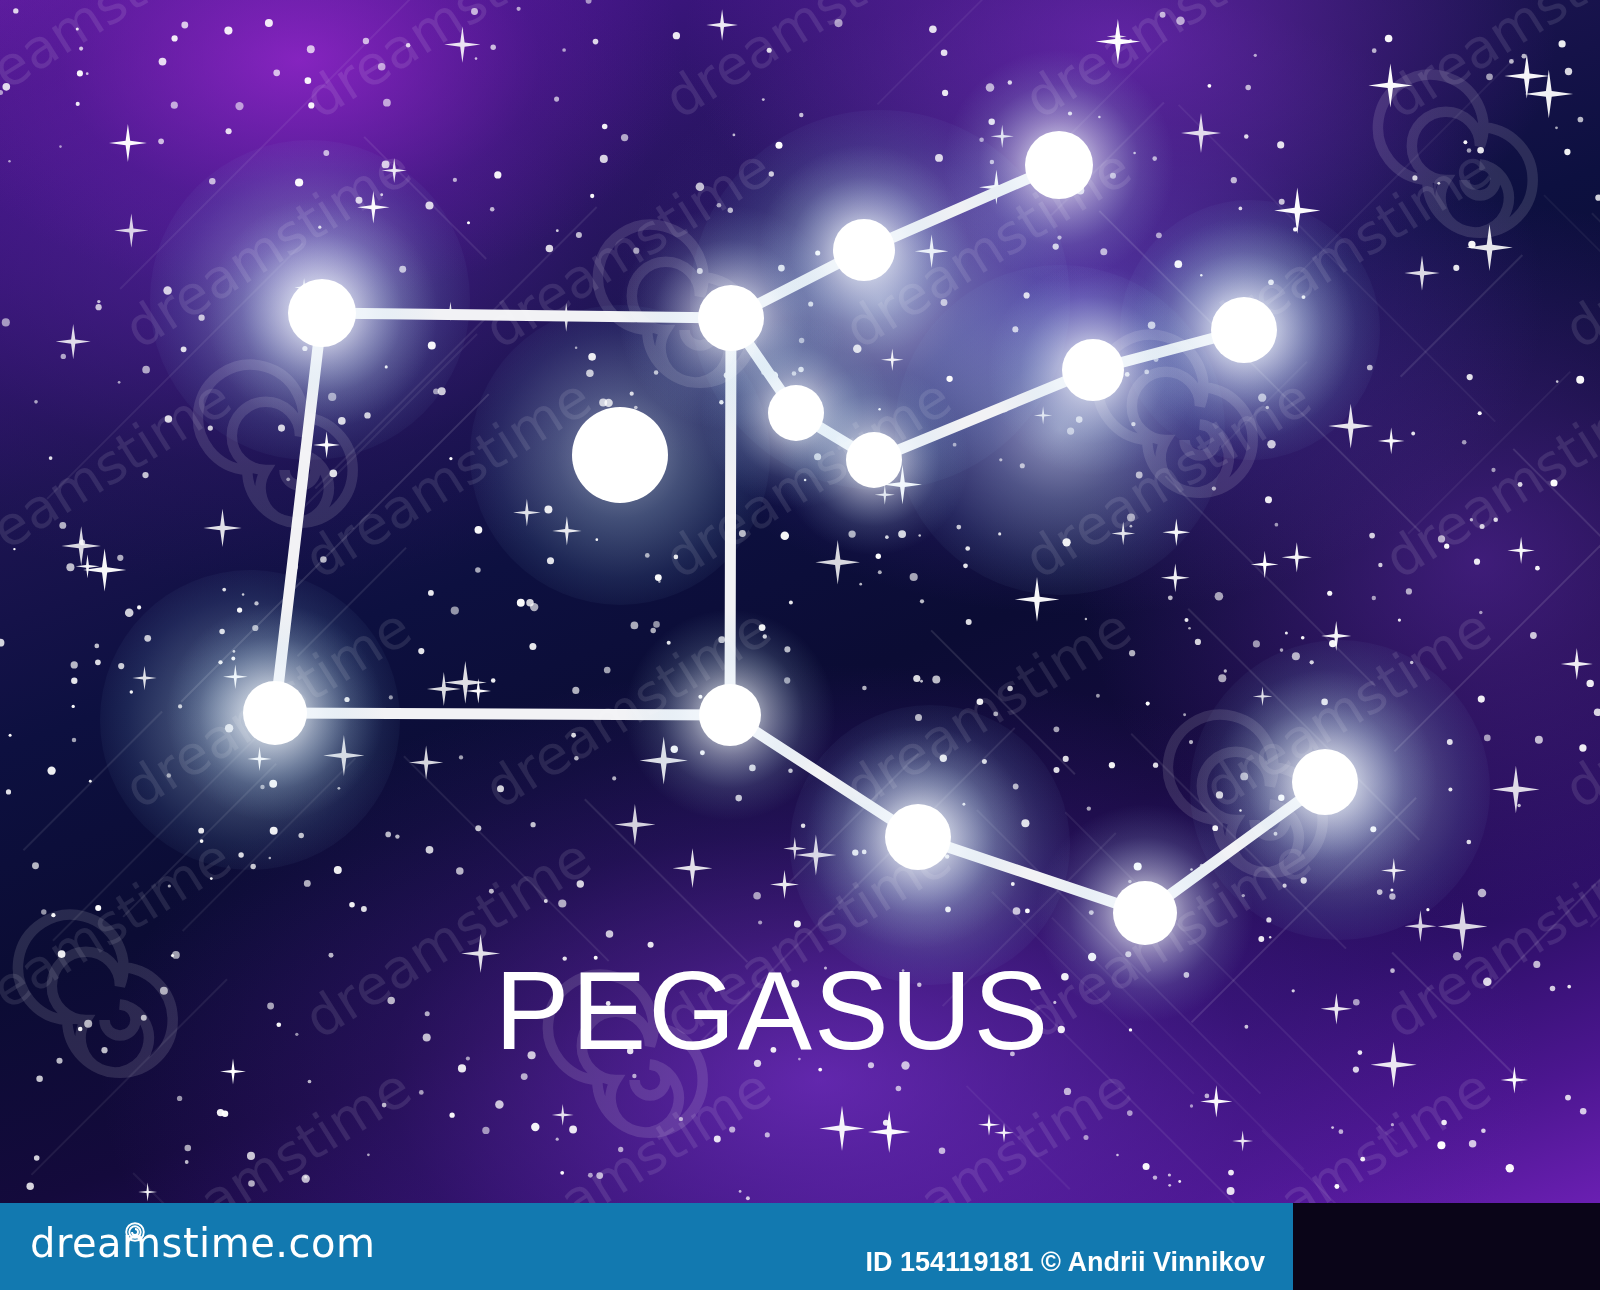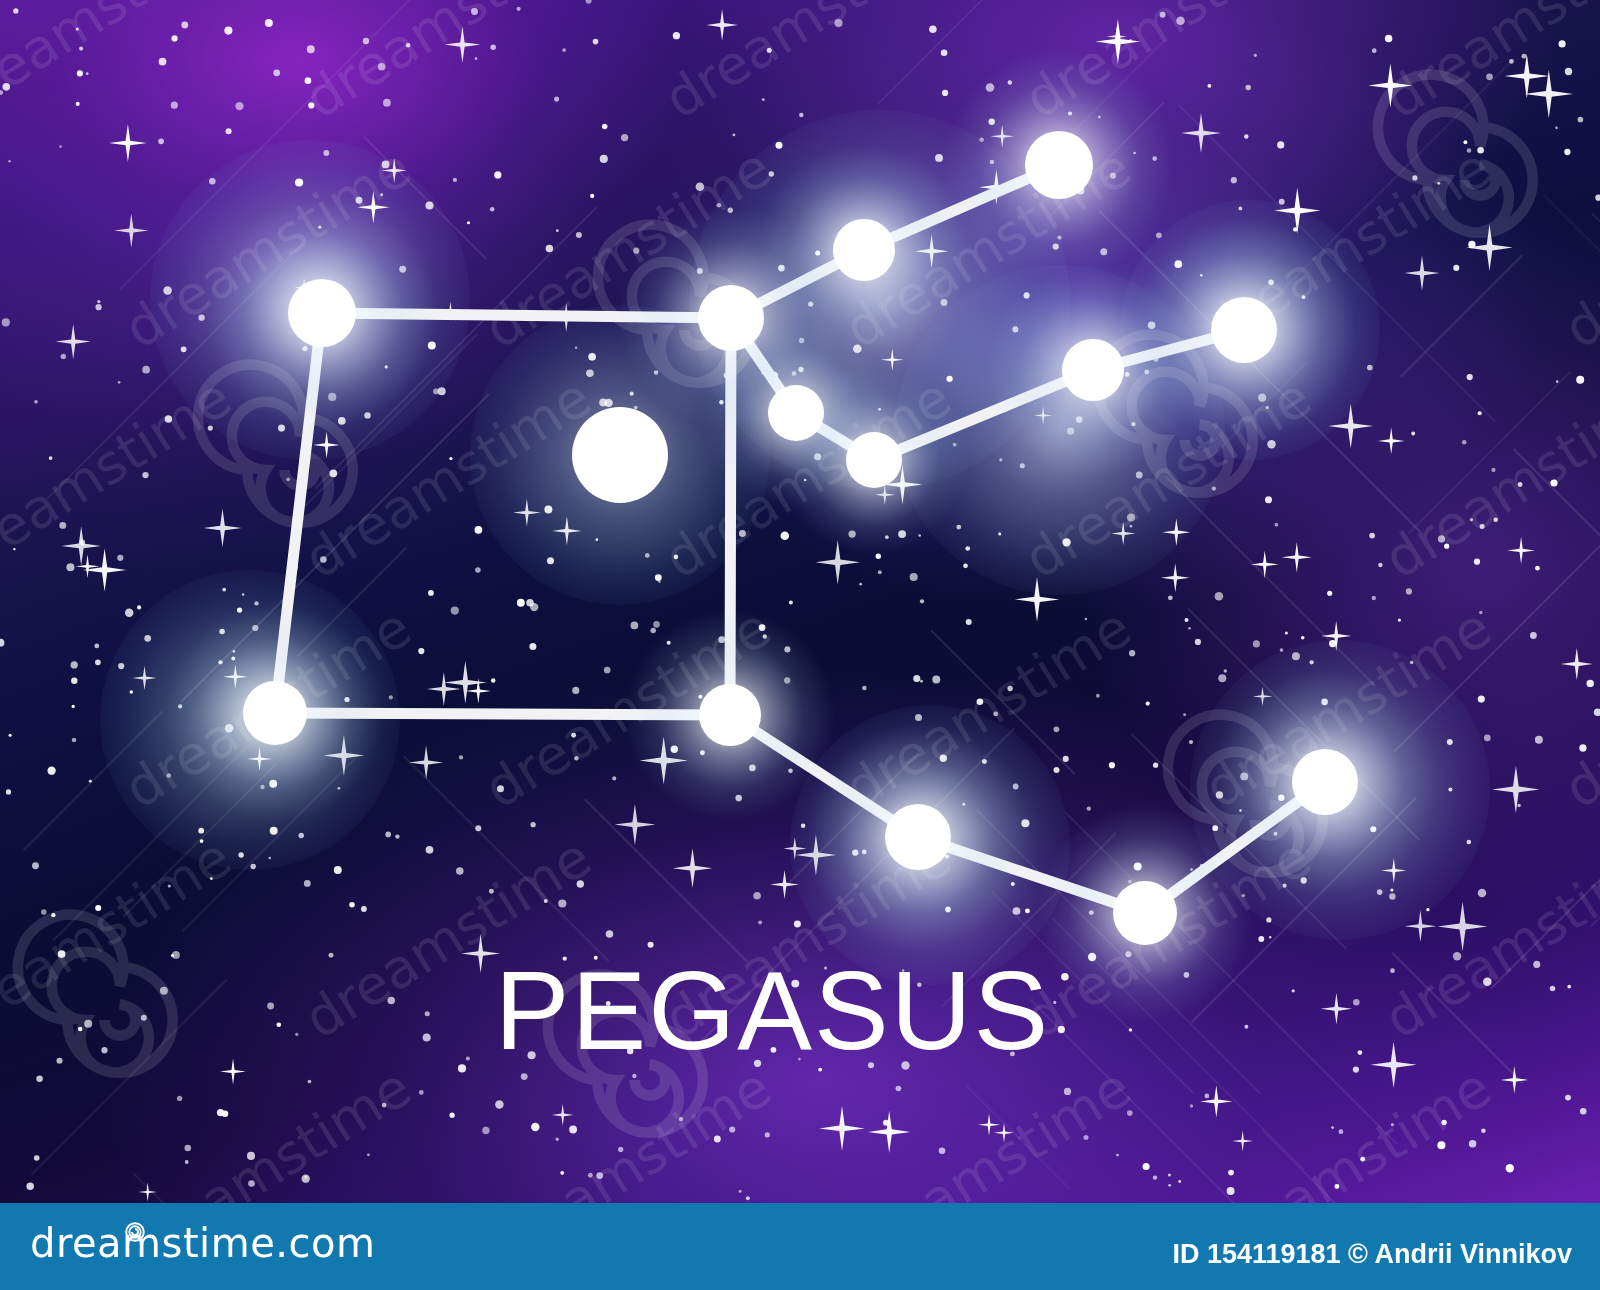--- a/index.html
+++ b/index.html
@@ -63,31 +63,31 @@
   .title-main {
     color:#ffffff; font-size:112px; font-weight:400; letter-spacing:2px;
     line-height:1.0; font-family:"Liberation Sans", sans-serif;
   }
   .title-sub {
     color:#ffffff; font-size:68px; font-weight:400; letter-spacing:1px;
     line-height:1.0; margin-top:16px; font-family:"Liberation Sans", sans-serif;
   }
   
   .footer {
-    position:absolute; left:0; top:1203px; width:1600px; height:87px;
+    position:absolute; left:0; top:1203px; width:1293px; height:87px;
     background:#1279b0;
   }
   .dt-logo {
     position:absolute; left:30px; top:17px;
     color:#ffffff; font-size:40px; letter-spacing:0.5px;
     font-family:"DejaVu Sans", sans-serif;
   }
   .dt-logo .spiral { position:absolute; left:92px; top:-12px; }
   .footer-credit {
-    position:absolute; right:28px; top:36px;
+    position:absolute; right:28px; top:44px;
     color:#ffffff; font-size:27px; font-weight:bold;
     font-family:"Liberation Sans", sans-serif; white-space:nowrap;
   }
   
   .wm { position:absolute; inset:0; pointer-events:none; }
 </style>
 </head>
 <body>
 
 <div id="stage">

